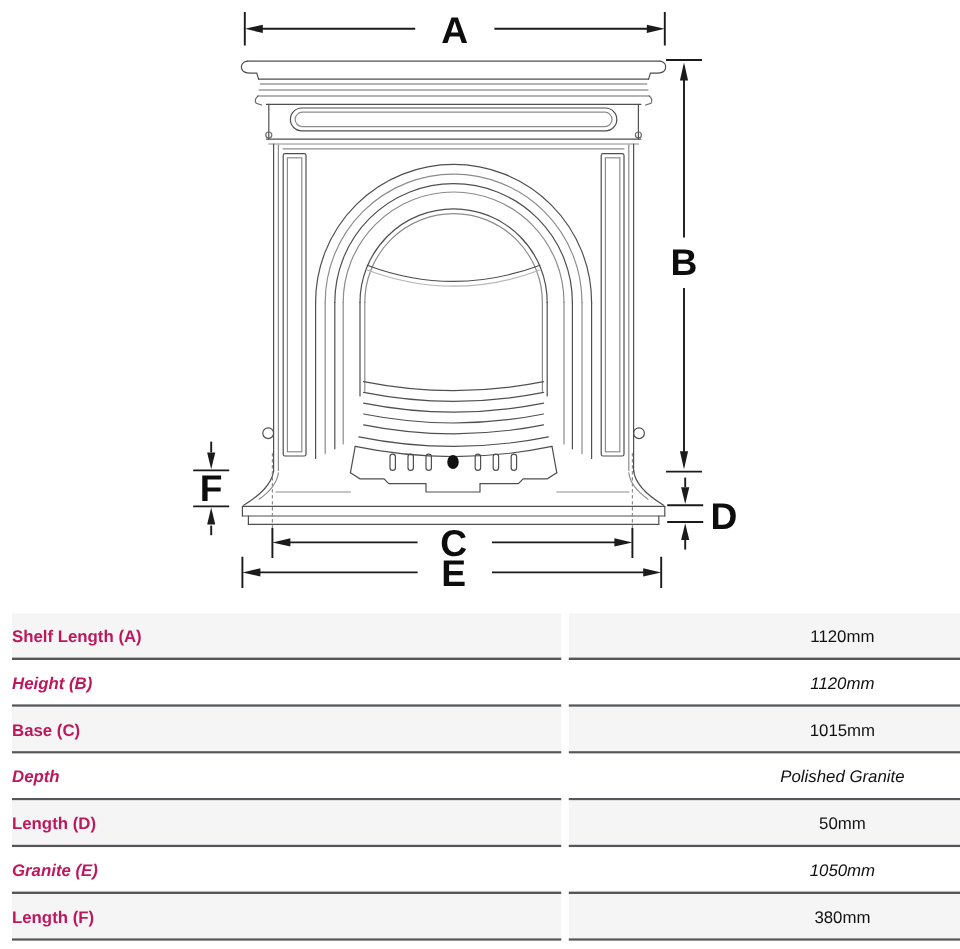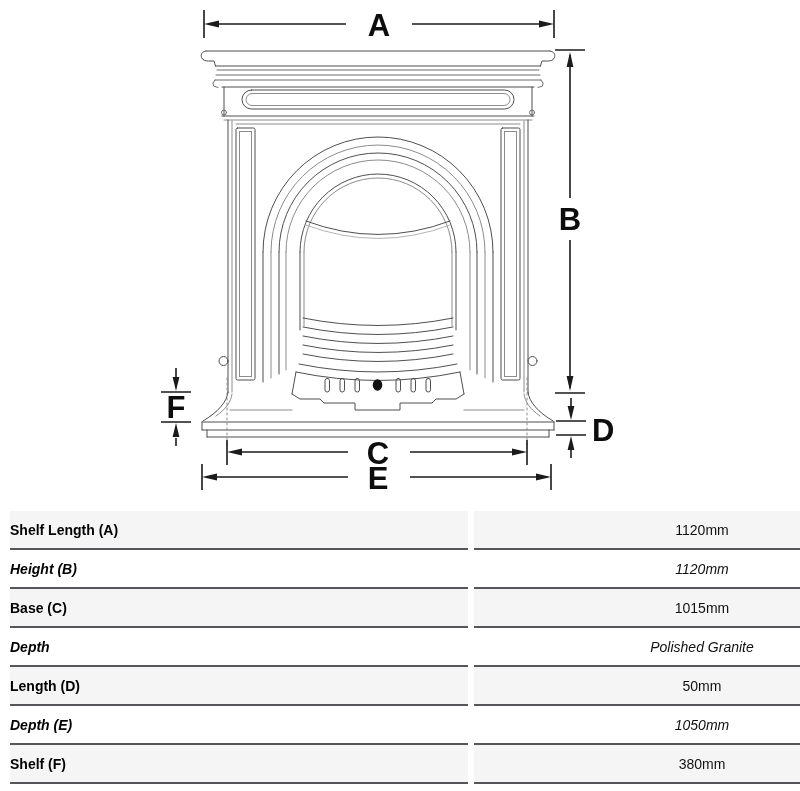--- a/index.html
+++ b/index.html
@@ -25,21 +25,21 @@
     border-collapse: separate;
     border-spacing: 0;
     table-layout: fixed;
     width: 920px;
   }
   table.spec td { height: 37px; padding: 0; vertical-align: middle; }
   td.c-label {
     width: 458px;
     font-size: 14px;
     font-weight: bold;
-    color: #000000;
+    color: #be185d;
     padding-left: 10px;
     border-bottom: 2px solid #55565a;
   }
   td.c-gap {
     width: 6px;
     background: #ffffff;
     border-bottom: 2px solid #ffffff;
   }
   td.c-value {
     width: 456px;
@@ -262,24 +262,24 @@
     <td class="c-label">Depth</td>
     <td class="c-gap"></td>
     <td class="c-value">Polished Granite</td>
   </tr>
         <tr class="odd">
     <td class="c-label">Length (D)</td>
     <td class="c-gap"></td>
     <td class="c-value">50mm</td>
   </tr>
         <tr class="even">
-    <td class="c-label">Depth (E)</td>
+    <td class="c-label">Granite (E)</td>
     <td class="c-gap"></td>
     <td class="c-value">1050mm</td>
   </tr>
         <tr class="odd">
-    <td class="c-label">Shelf (F)</td>
+    <td class="c-label">Length (F)</td>
     <td class="c-gap"></td>
     <td class="c-value">380mm</td>
   </tr>
       </tbody>
   </table>
 </div>
 
 </body></html>

